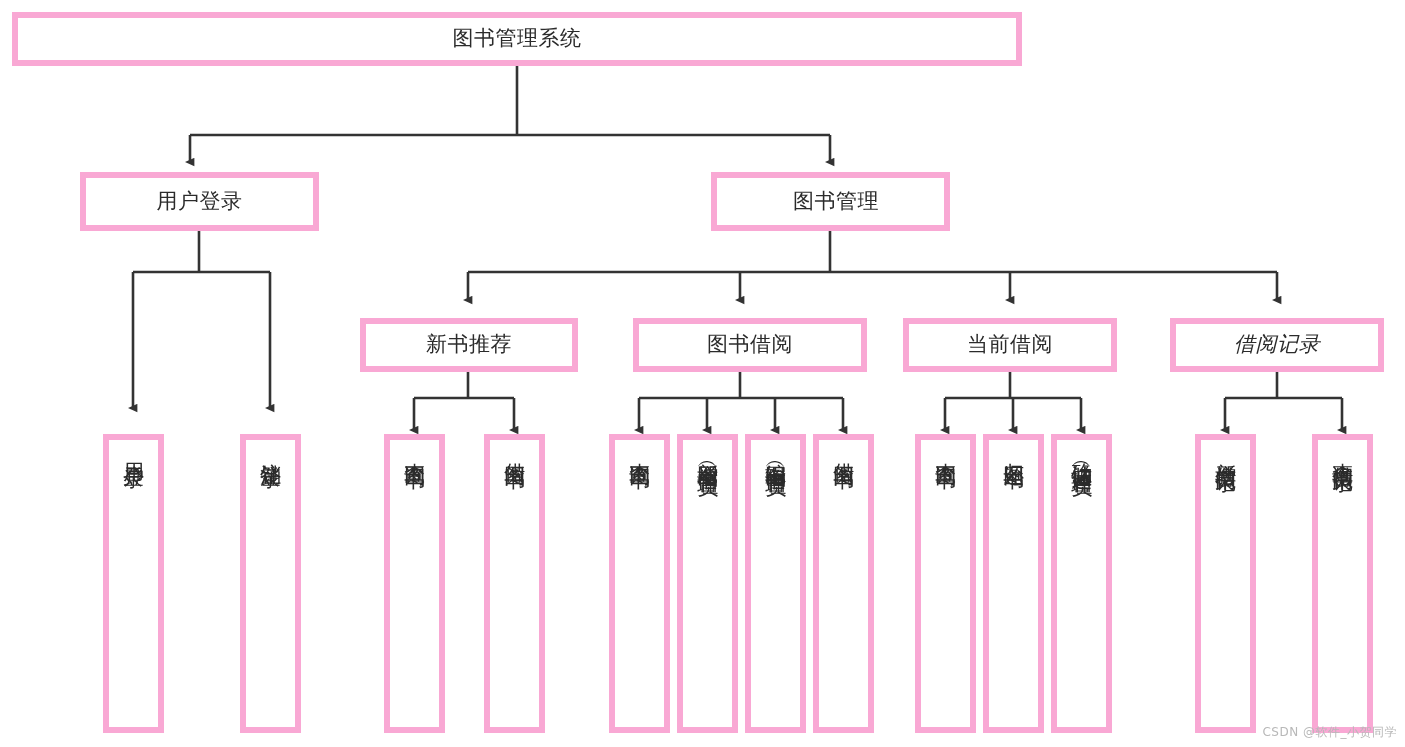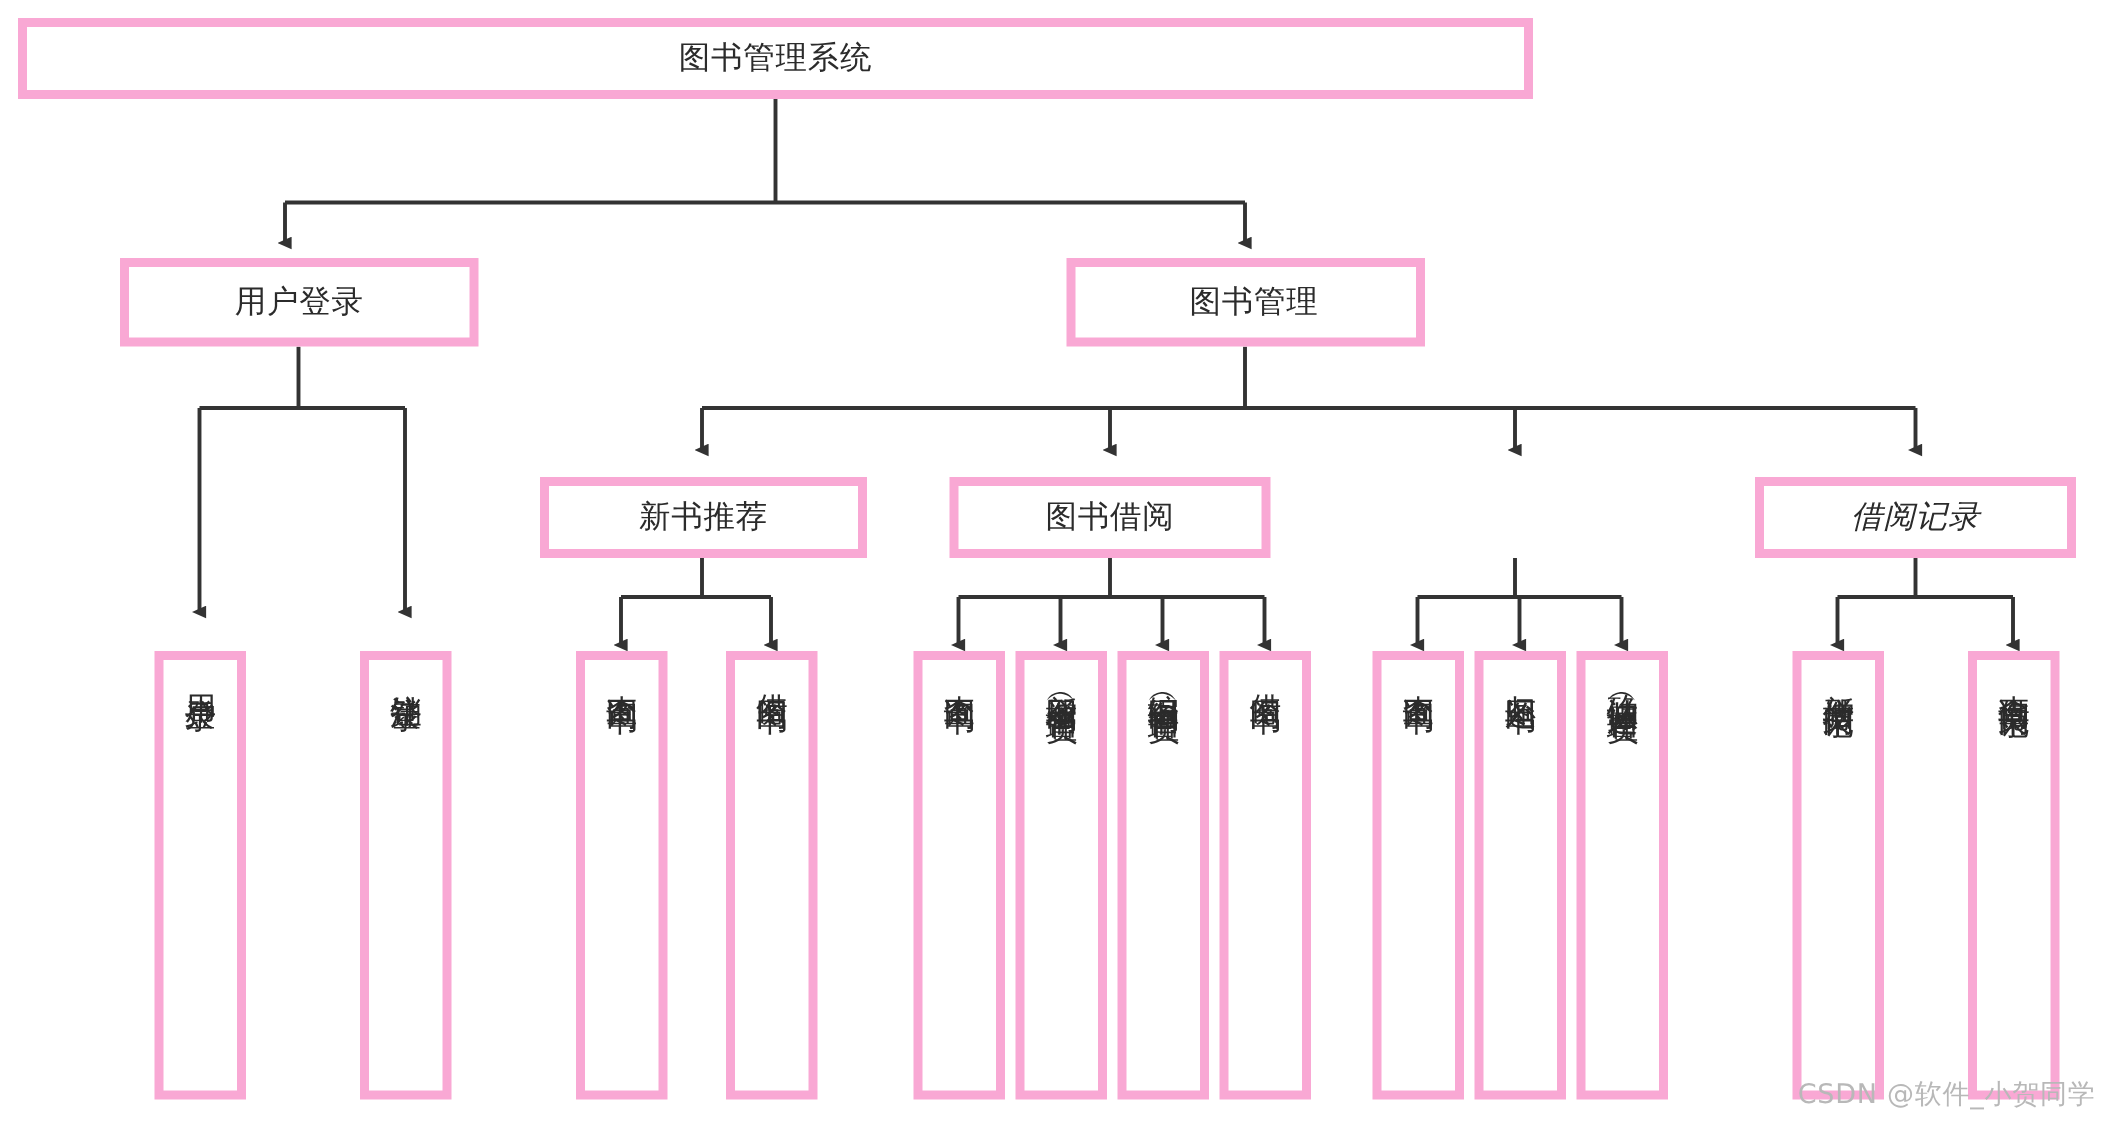--- a/index.html
+++ b/index.html
@@ -57,21 +57,21 @@
     text-orientation: upright;
     display: block;
   }
   .node .hlabel {
     display: block;
   }
   #watermark {
     position: absolute;
     right: 8px;
     bottom: 6px;
-    font-size: 18px;
+    font-size: 12px;
     color: #b8b8b8;
     z-index: 5;
     white-space: nowrap;
     letter-spacing: 0.5px;
   }
 </style>
 </head>
 <body>
 
 <div id="diagram-root">
@@ -133,22 +133,25 @@
   <div class="node horiz" style="left:80px; top:172px; width:239px; height:59px;">
     <span class="hlabel">用户登录</span>
   </div>
   <div class="node horiz" style="left:711px; top:172px; width:239px; height:59px;padding-left:11px;">
     <span class="hlabel">图书管理</span>
   </div>
 
   <div class="node horiz" style="left:360px; top:318px; width:218px; height:54px;">
     <span class="hlabel">新书推荐</span>
   </div>
-  <div class="node horiz" style="left:633px; top:318px; width:214px; height:54px;">
+  <div class="node horiz" style="left:633px; top:318px; width:234px; height:54px;">
     <span class="hlabel">图书借阅</span>
+  </div>
+  <div class="node horiz" style="left:903px; top:318px; width:214px; height:54px;">
+    <span class="hlabel">当前借阅</span>
   </div>
   <div class="node horiz" style="left:1170px; top:318px; width:214px; height:54px;font-style:italic;">
     <span class="hlabel">借阅记录</span>
   </div>
 
   <div class="node vert" style="left:103px; top:434px; width:61px; height:299px;">
     <span class="vlabel">用户登录</span>
   </div>
   <div class="node vert" style="left:240px; top:434px; width:61px; height:299px;">
     <span class="vlabel">注销登录</span>

